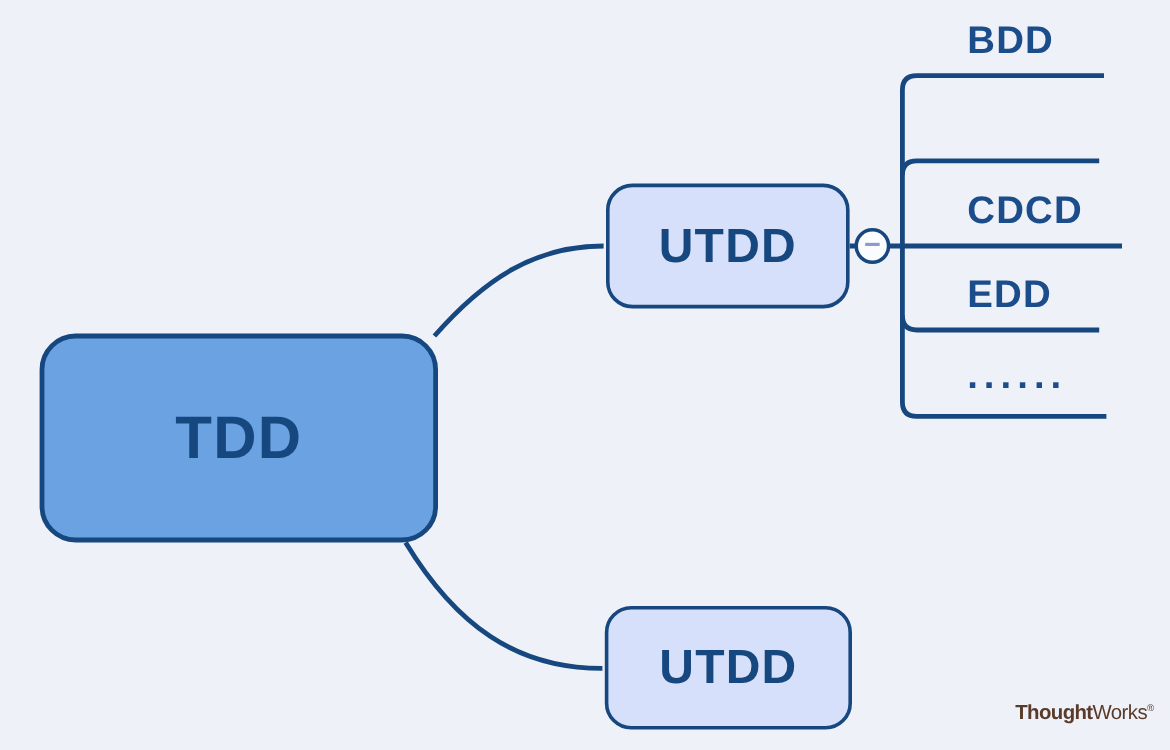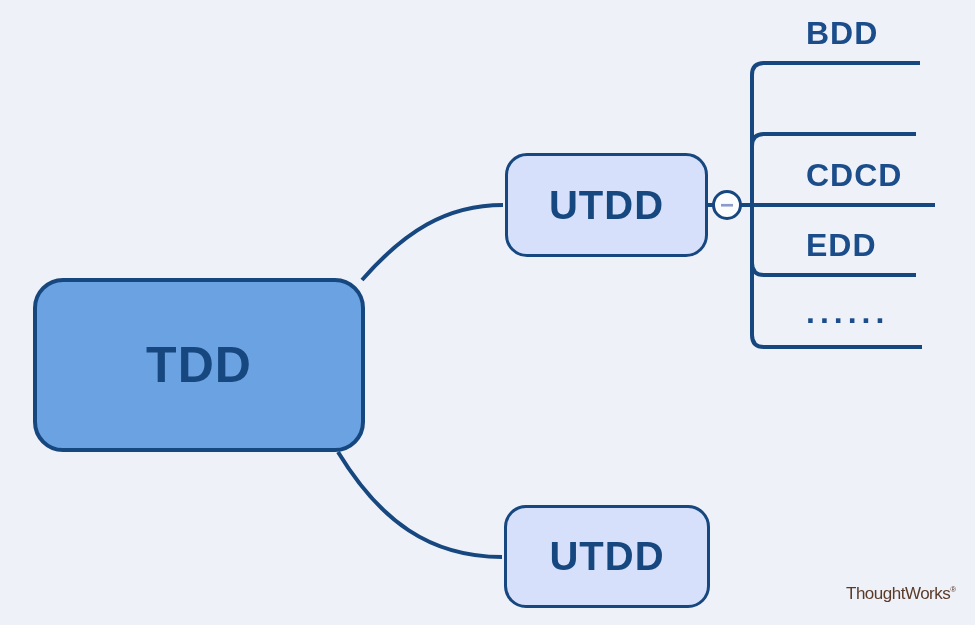--- a/index.html
+++ b/index.html
@@ -72,21 +72,21 @@
   }
 
   .brand {
     position: absolute;
     left: 846px; top: 584px;
     color: #5A3B2A;
     font-size: 17px;
     letter-spacing: -0.5px;
     white-space: nowrap;
   }
-  .brand .b-bold { font-weight: 400; }
+  .brand .b-bold { font-weight: 700; }
   .brand .b-light { font-weight: 400; margin-top: 21px; }
   .brand .b-mark { font-size: 8px; vertical-align: super; }
 </style>
 </head>
 <body>
 
 <div class="canvas">
 
   <svg class="edges" width="975" height="625" viewBox="0 0 975 625">
     <path d="M 362 280 C 404 232 446 205 503 205"></path>

